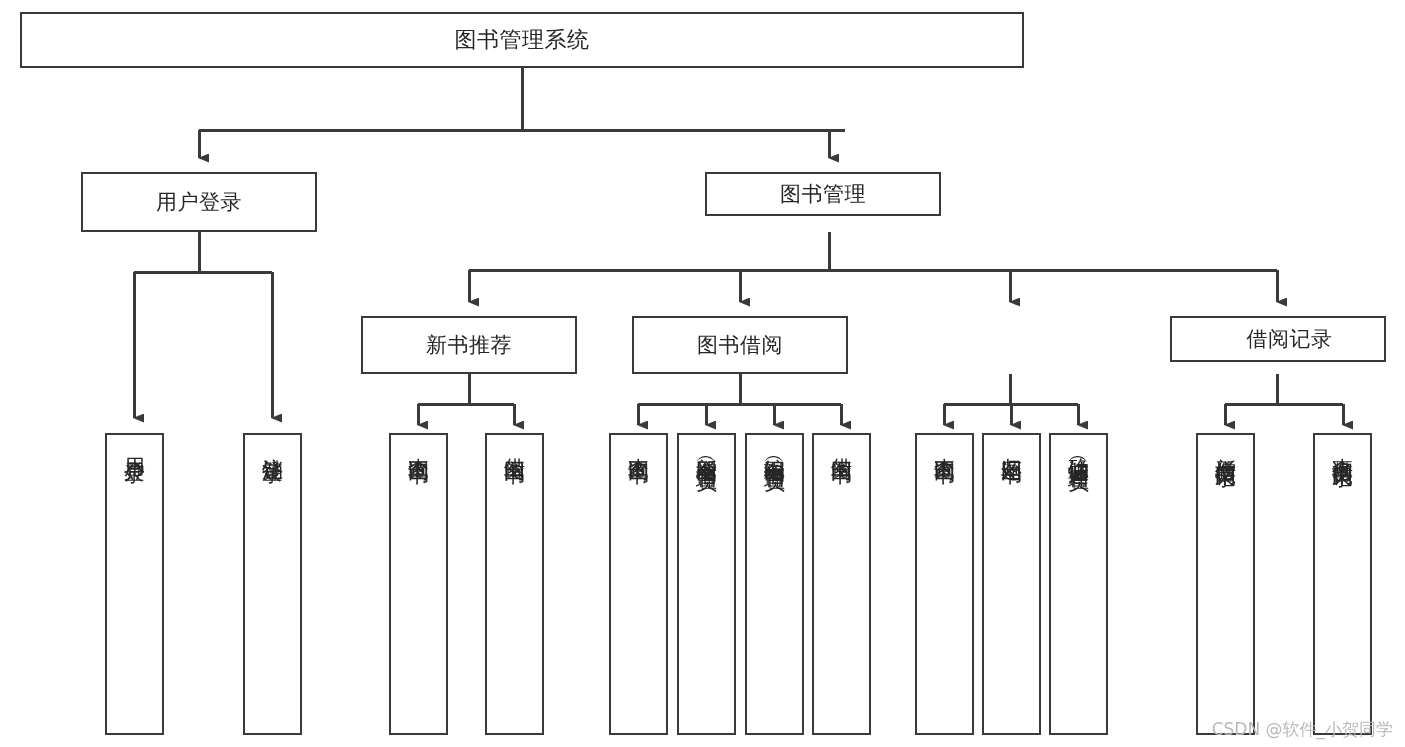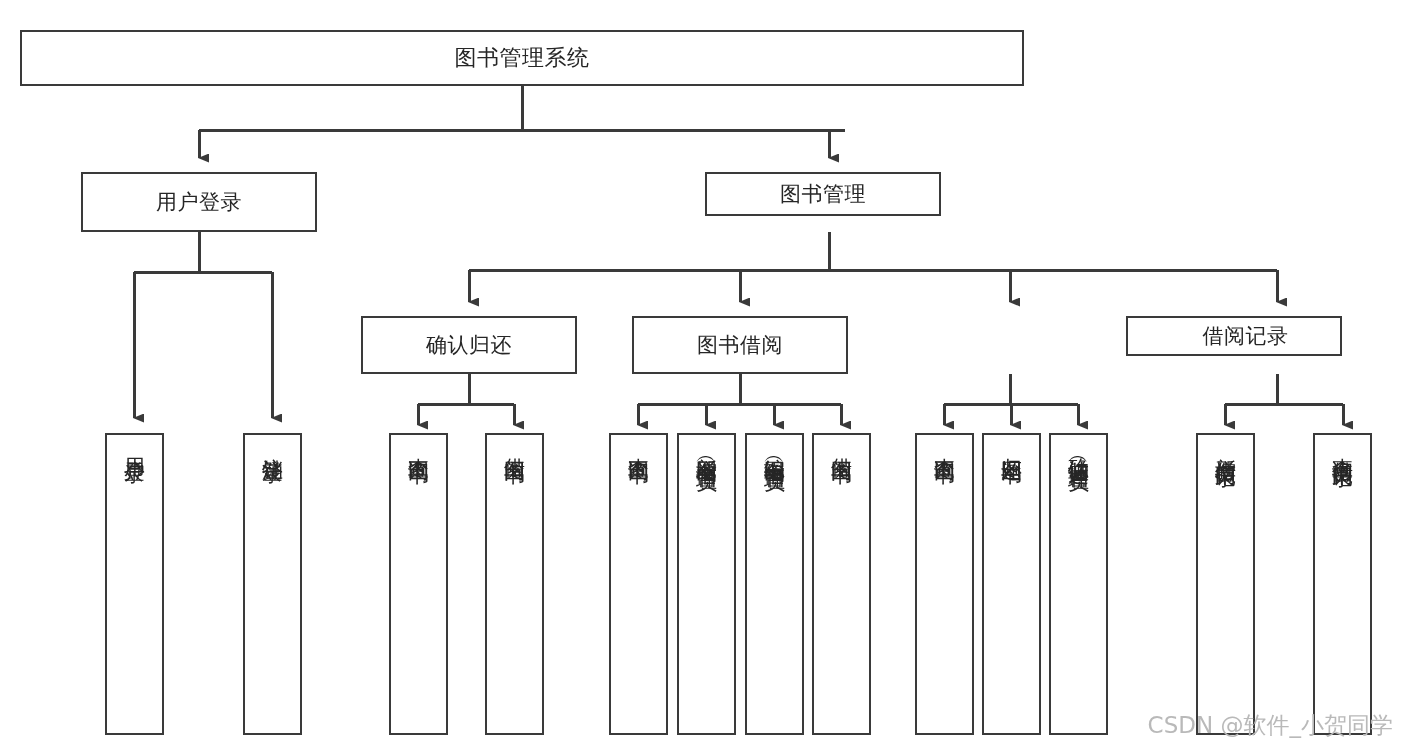--- a/index.html
+++ b/index.html
@@ -62,21 +62,21 @@
     text-orientation: upright;
     font-size: 21px;
     line-height: 1.05;
     letter-spacing: 2px;
     white-space: nowrap;
   }
   #watermark {
     position: absolute;
     right: 12px;
     bottom: 6px;
-    font-size: 23px;
+    font-size: 17px;
     color: #b9b9b9;
     z-index: 5;
     white-space: nowrap;
     font-family: "DejaVu Sans", "Liberation Sans", sans-serif;
   }
 </style>
 </head>
 <body>
 
 <div id="diagram-root">
@@ -124,38 +124,38 @@
       <path d="M1011,404 L1011,425" marker-end="url(#arrowhead)"></path>
       <path d="M1078,404 L1078,425" marker-end="url(#arrowhead)"></path>
 
       <path d="M1277,374 L1277,404"></path>
       <path d="M1225,404 L1343,404"></path>
       <path d="M1225,404 L1225,425" marker-end="url(#arrowhead)"></path>
       <path d="M1343,404 L1343,425" marker-end="url(#arrowhead)"></path>
     </g>
   </svg>
 
-  <div class="node root horiz" style="left:20px; top:12px; width:1004px; height:56px;margin-top:18px;">
+  <div class="node root horiz" style="left:20px; top:12px; width:1004px; height:56px;">
     <span class="node-label">图书管理系统</span>
   </div>
 
   <div class="node horiz" style="left:81px; top:172px; width:236px; height:60px;">
     <span class="node-label">用户登录</span>
   </div>
   <div class="node horiz" style="left:705px; top:172px; width:236px; height:44px;">
     <span class="node-label">图书管理</span>
   </div>
 
   <div class="node horiz" style="left:361px; top:316px; width:216px; height:58px;">
-    <span class="node-label">确认归还</span>
+    <span class="node-label">新书推荐</span>
   </div>
   <div class="node horiz" style="left:632px; top:316px; width:216px; height:58px;font-family:Liberation Serif, serif;">
     <span class="node-label">图书借阅</span>
   </div>
-  <div class="node horiz" style="left:1126px; top:316px; width:216px; height:40px;padding-left:23px;">
+  <div class="node horiz" style="left:1170px; top:316px; width:216px; height:46px;padding-left:23px;">
     <span class="node-label">借阅记录</span>
   </div>
 
   <div class="node leaf" style="left:105px; top:433px; width:59px; height:302px;">
     <span class="node-label">用户登录</span>
   </div>
   <div class="node leaf" style="left:243px; top:433px; width:59px; height:302px;">
     <span class="node-label">注销登录</span>
   </div>
 

